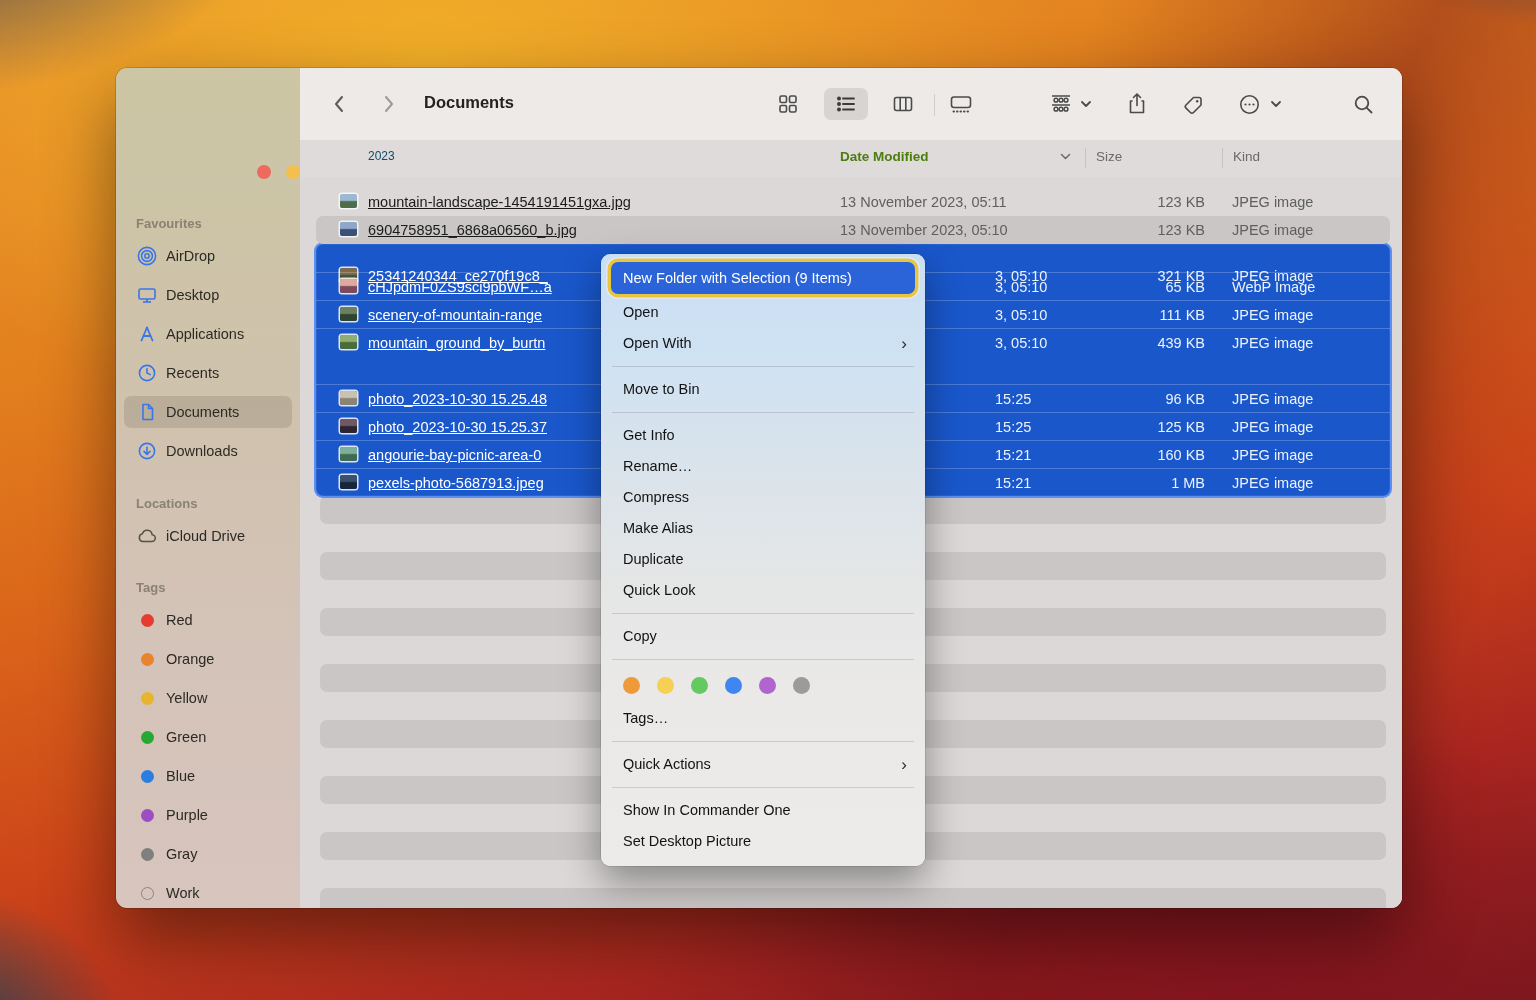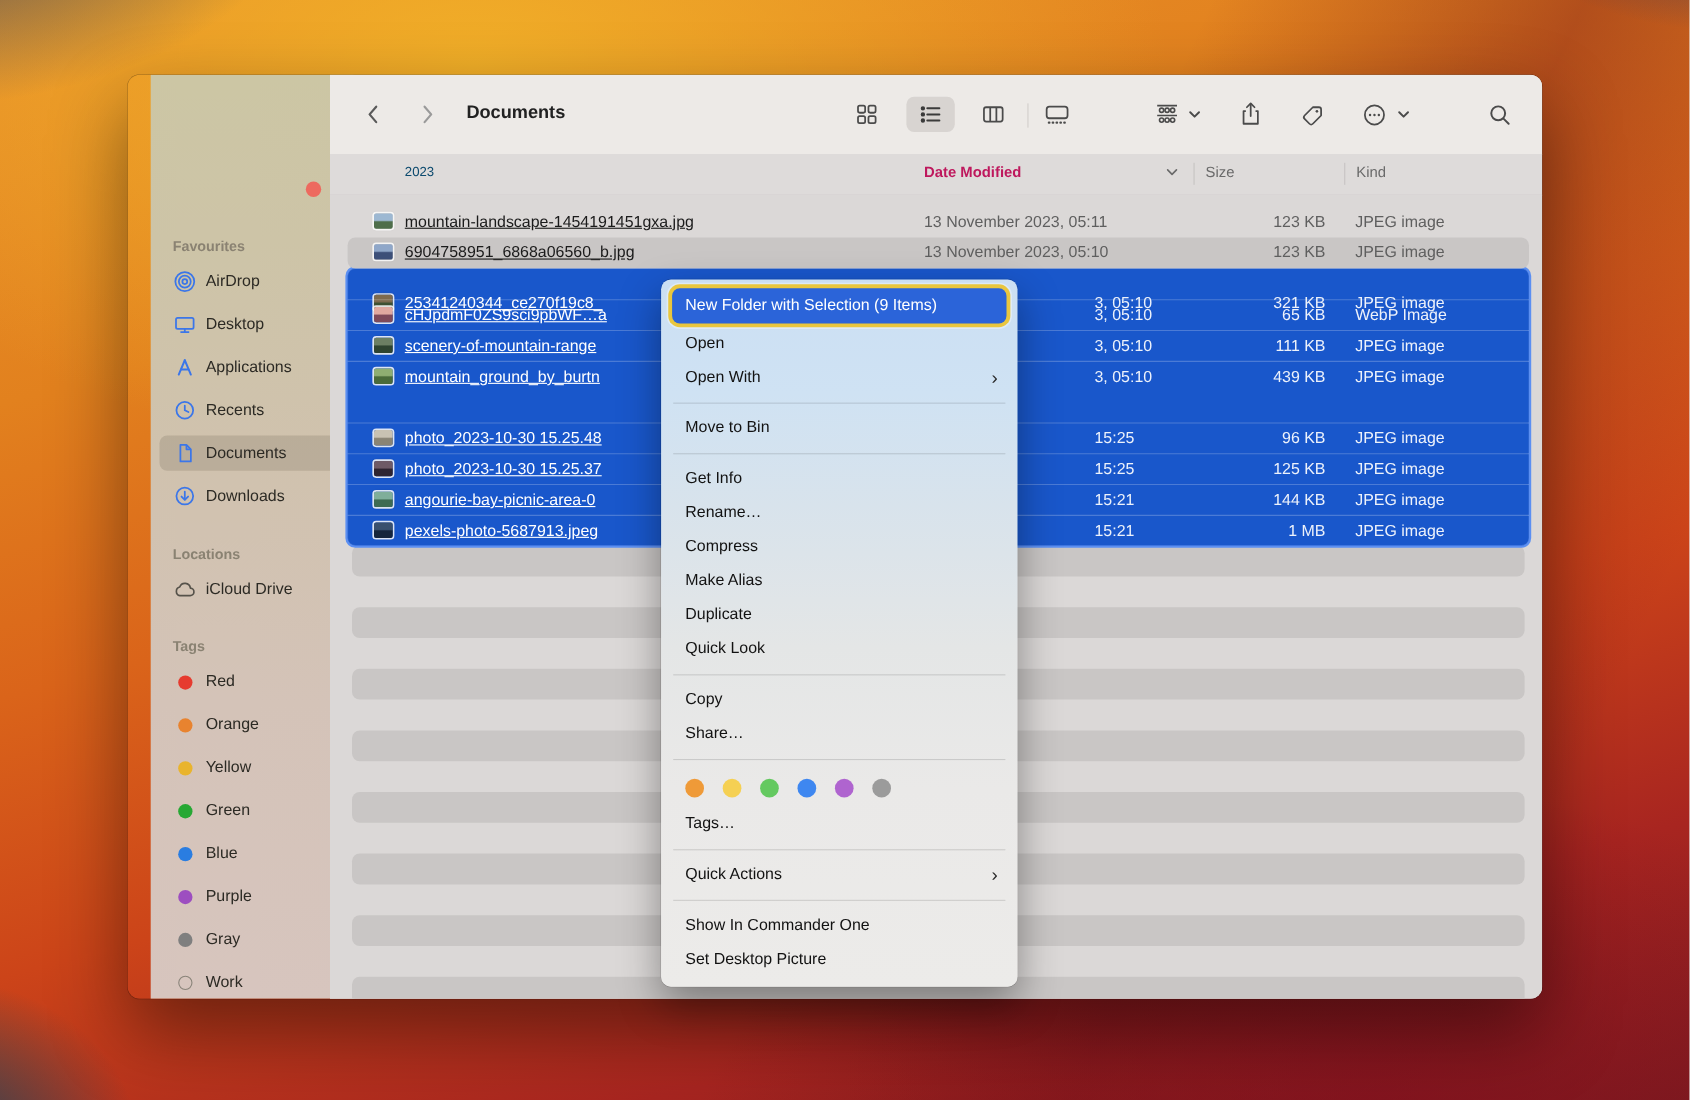--- a/index.html
+++ b/index.html
@@ -13,21 +13,21 @@
       radial-gradient(900px 520px at 82% 100%, rgba(130,15,30,.65) 0%, rgba(130,15,30,0) 55%),
       linear-gradient(115deg, rgba(0,0,0,0) 55%, rgba(120,20,25,.45) 72%, rgba(0,0,0,0) 88%),
       linear-gradient(165deg,#e9932b 0%,#e2811e 26%,#da641a 45%,#cc4419 63%,#a82520 82%,#7c1b1f 100%);
   }
   
   .window{position:absolute;left:116px;top:68px;width:1286px;height:840px;border-radius:11px;
     overflow:hidden;box-shadow:0 30px 70px rgba(0,0,0,.45),0 0 0 .5px rgba(0,0,0,.3);}
   
   .sidebar{position:absolute;left:0;top:0;width:184px;height:100%;
     background:linear-gradient(180deg,#ccc6a4 0%,#cdc4a7 18%,#d0c2ae 42%,#d4c3b8 68%,#d7c5be 100%);
-    border-right:1px solid rgba(0,0,0,.14);margin-left:21px;}
+    border-right:1px solid rgba(0,0,0,.14);}
   .tl{position:absolute;top:97px;width:14px;height:14px;border-radius:50%;}
   .tl.red{left:141px;background:#ed6a5f;}
   .tl.yel{left:170px;background:#f5bf4f;}
   .tl.grn{left:199px;background:#62c554;}
   .sec-label{position:absolute;left:20px;font-size:13px;font-weight:700;color:#8a8272;}
   .side-item{position:absolute;left:8px;width:168px;height:32px;border-radius:7px;
     display:flex;align-items:center;font-size:14.5px;color:#2c2a24;}
   .side-item .ic{width:22px;height:20px;margin-left:12px;margin-right:8px;display:flex;align-items:center;justify-content:center;flex:0 0 auto;}
   .side-item.selected{background:rgba(60,50,35,.14);}
   .dot{width:13px;height:13px;border-radius:50%;display:inline-block;}
@@ -37,21 +37,21 @@
   .main{position:absolute;left:184px;top:0;right:0;bottom:0;background:#dbd8d7;}
   .toolbar{position:absolute;left:0;top:0;right:0;height:72px;background:#edeae7;border-bottom:1px solid #d0cdcb;}
   .tbtn{position:absolute;top:20px;width:34px;height:32px;display:flex;align-items:center;justify-content:center;border-radius:7px;color:#4b4b4b;}
   .tbtn.active{background:#d8d4d1;}
   .title{position:absolute;left:124px;top:25px;font-size:16.5px;font-weight:700;color:#222;}
   .tb-divider{position:absolute;top:26px;width:1px;height:22px;background:#d2cecb;}
   
   .headerband{position:absolute;left:0;top:72px;right:0;height:37px;background:#dedbda;border-bottom:1px solid #c9c6c5;}
   .hb-group{position:absolute;left:68px;top:9px;font-size:12px;color:#0c4a6e;}
   .hb-col{position:absolute;top:9px;font-size:13.5px;color:#6a6a6a;}
-  .hb-col.bold{color:#be185d;font-weight:700;}
+  .hb-col.bold{color:#4d7c0f;font-weight:700;}
   .hb-sep{position:absolute;top:8px;width:1px;height:20px;background:#c6c3c2;}
   .hb-chev{position:absolute;top:13px;color:#6a6a6a;}
   
   .listarea{position:absolute;left:0;top:109px;right:0;bottom:0;background:#dbd8d7;overflow:hidden;}
   .stripe{position:absolute;left:20px;width:1066px;height:28px;background:#c9c6c5;border-radius:7px;}
   .selblock{position:absolute;left:16px;top:67px;width:1074px;height:252px;background:#1957cb;
     border-radius:7px;box-shadow:0 0 0 2px #5b8ff2, inset 0 0 0 .5px rgba(255,255,255,.15);}
   .row{position:absolute;left:16px;width:1074px;height:28px;font-size:14.5px;line-height:28px;color:#1b1b1b;}
   .row.darkstripe{background:#c9c6c5;border-radius:7px;}
   .row .thumb{position:absolute;left:24px;top:6px;width:17px;height:14px;border-radius:2px;box-shadow:0 0 0 1.5px rgba(255,255,255,.85),0 0 2px rgba(0,0,0,.4);}
@@ -399,21 +399,21 @@
           <span class="thumb" style="background: linear-gradient(rgb(110, 90, 102) 0%, rgb(110, 90, 102) 45%, rgb(46, 36, 48) 55%, rgb(46, 36, 48) 100%);"></span>
           <span class="fname">photo_2023-10-30 15.25.37</span>
           <span class="fdate frag">15:25</span>
           <span class="fsize">125 KB</span>
           <span class="fkind">JPEG image</span>
         </div>
         <div class="row sel" style="top:263px">
           <span class="thumb" style="background: linear-gradient(rgb(127, 174, 154) 0%, rgb(127, 174, 154) 45%, rgb(62, 107, 82) 55%, rgb(62, 107, 82) 100%);"></span>
           <span class="fname">angourie-bay-picnic-area-0</span>
           <span class="fdate frag">15:21</span>
-          <span class="fsize">144 KB</span>
+          <span class="fsize">160 KB</span>
           <span class="fkind">JPEG image</span>
         </div>
         <div class="row sel" style="top:291px">
           <span class="thumb" style="background: linear-gradient(rgb(57, 80, 110) 0%, rgb(57, 80, 110) 45%, rgb(22, 38, 60) 55%, rgb(22, 38, 60) 100%);"></span>
           <span class="fname">pexels-photo-5687913.jpeg</span>
           <span class="fdate frag">15:21</span>
           <span class="fsize">1 MB</span>
           <span class="fkind">JPEG image</span>
         </div>
       </div>
@@ -431,21 +431,20 @@
     <div class="mi">Move to Bin</div>
     <div class="msep"></div>
     <div class="mi">Get Info</div>
     <div class="mi">Rename…</div>
     <div class="mi">Compress</div>
     <div class="mi">Make Alias</div>
     <div class="mi">Duplicate</div>
     <div class="mi">Quick Look</div>
     <div class="msep"></div>
     <div class="mi">Copy</div>
-    <div class="mi">Share…</div>
     <div class="msep"></div>
     <div class="mdots">
       <span class="tagdot" style="background: rgb(239, 154, 56);"></span>
       <span class="tagdot" style="background: rgb(245, 208, 83);"></span>
       <span class="tagdot" style="background: rgb(100, 201, 96);"></span>
       <span class="tagdot" style="background: rgb(62, 135, 240);"></span>
       <span class="tagdot" style="background: rgb(175, 100, 207);"></span>
       <span class="tagdot" style="background: rgb(155, 155, 155);"></span>
     </div>
     <div class="mi">Tags…</div>

